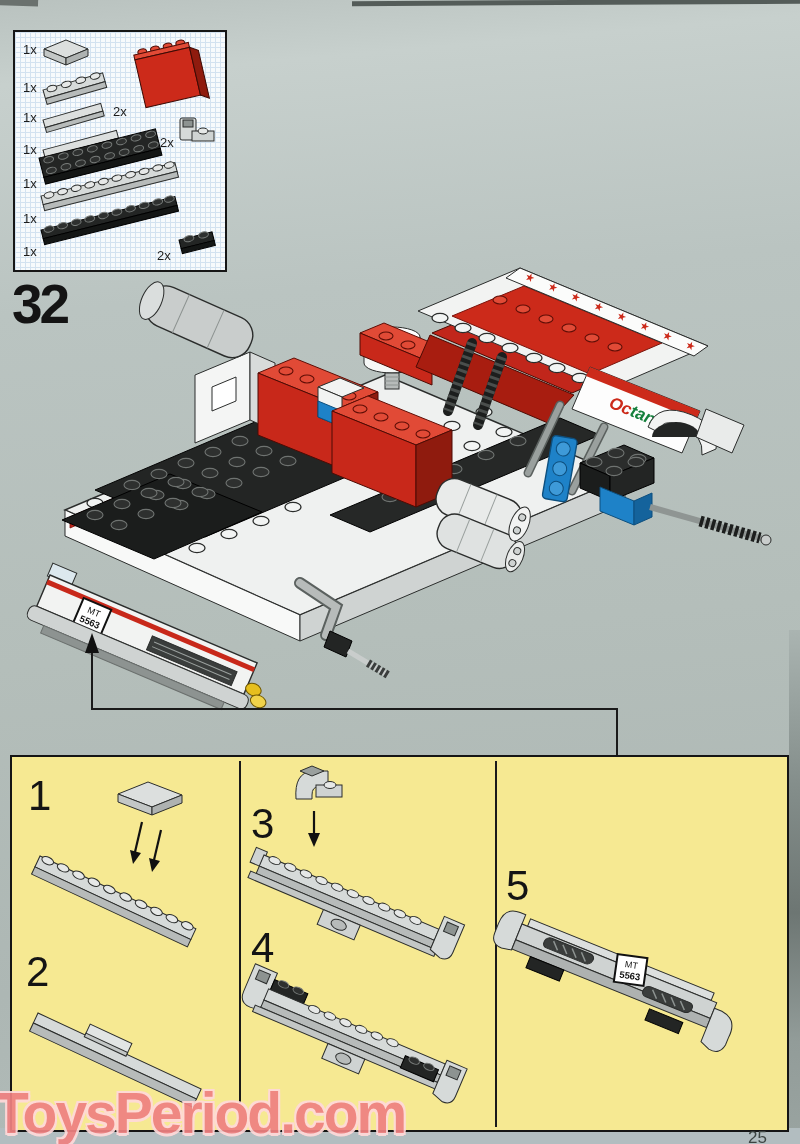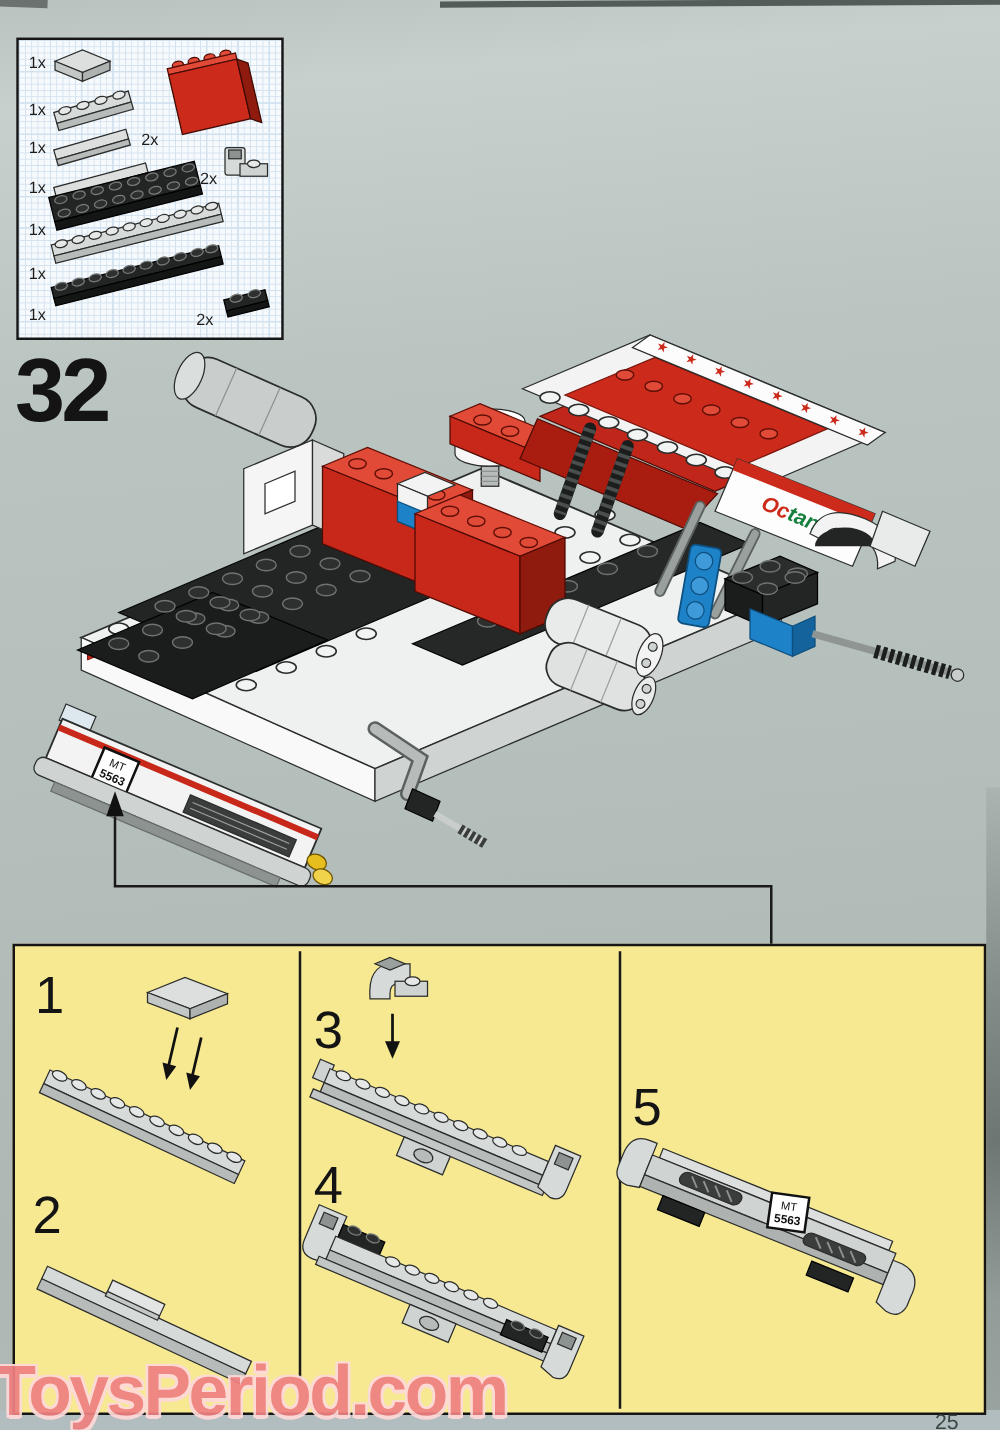--- a/index.html
+++ b/index.html
@@ -14,21 +14,21 @@
     background:linear-gradient(#aab4b1 0%,#848e8b 30%,#6d7673 55%,#929c99 80%,#9aa4a1 100%);}
   .scan-bottom{left:0;top:1128px;width:800px;height:16px;background:#b2bdc0;}
   
   .partsbox{left:13px;top:30px;width:210px;height:238px;border:2px solid #161616;
     background-color:#f7fafc;
     background-image:linear-gradient(#d3e2f0 1px,transparent 1px),linear-gradient(90deg,#d3e2f0 1px,transparent 1px),
       linear-gradient(#b7cfe7 1px,transparent 1px),linear-gradient(90deg,#b7cfe7 1px,transparent 1px);
     background-size:5px 5px,5px 5px,25px 25px,25px 25px;}
   .qty{position:absolute;font-size:13px;color:#1c1c1c;}
   
-  .stepnum{left:12px;top:272px;font-size:72px;font-weight:700;color:#141414;letter-spacing:-3px;}
+  .stepnum{left:12px;top:272px;font-size:55px;font-weight:700;color:#141414;letter-spacing:-3px;}
   
   .substeps{left:10px;top:755px;width:775px;height:373px;background:#f6e992;border:2px solid #151515;}
   .divider{position:absolute;width:2px;background:#1a1a1a;}
   .sublabel{position:absolute;font-size:42px;font-weight:400;color:#141414;}
   
   .watermark{left:-6px;top:1080px;font-size:57px;font-weight:700;letter-spacing:-2px;color:#ef8181;
     text-shadow:2px 2px 0 #ffd9d9,-2px -2px 0 #ffd9d9,2px -2px 0 #ffd9d9,-2px 2px 0 #ffd9d9,0 3px 0 #ffd9d9;
     opacity:.93;white-space:nowrap;}
   .pagenum{left:748px;top:1128px;font-size:17px;color:#3c4442;}
   svg{position:absolute;overflow:visible;}

